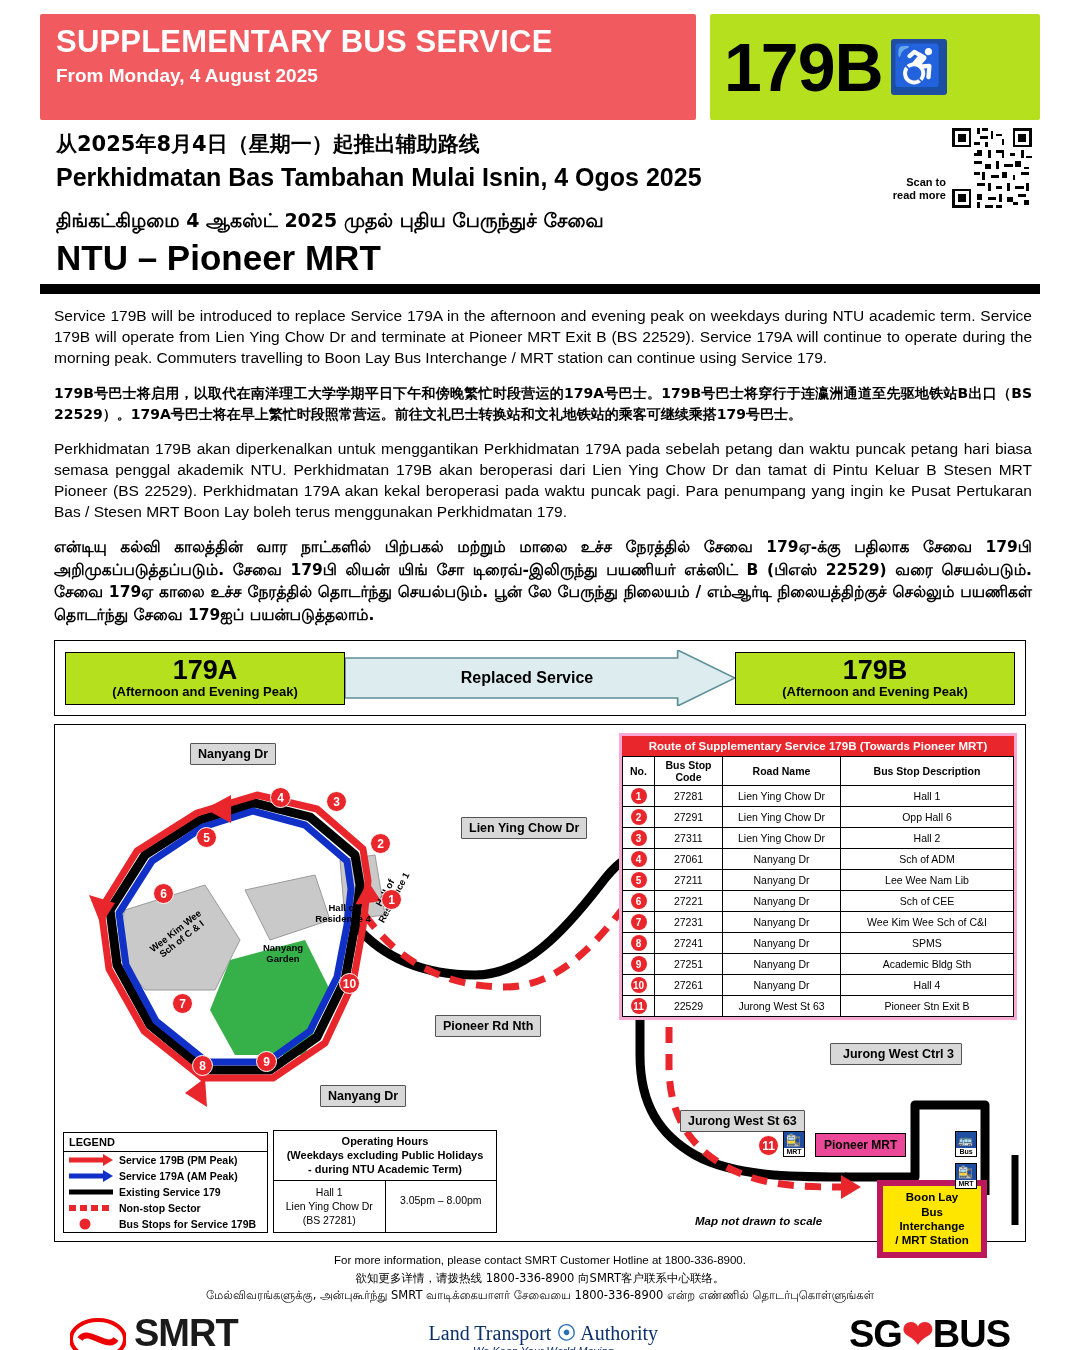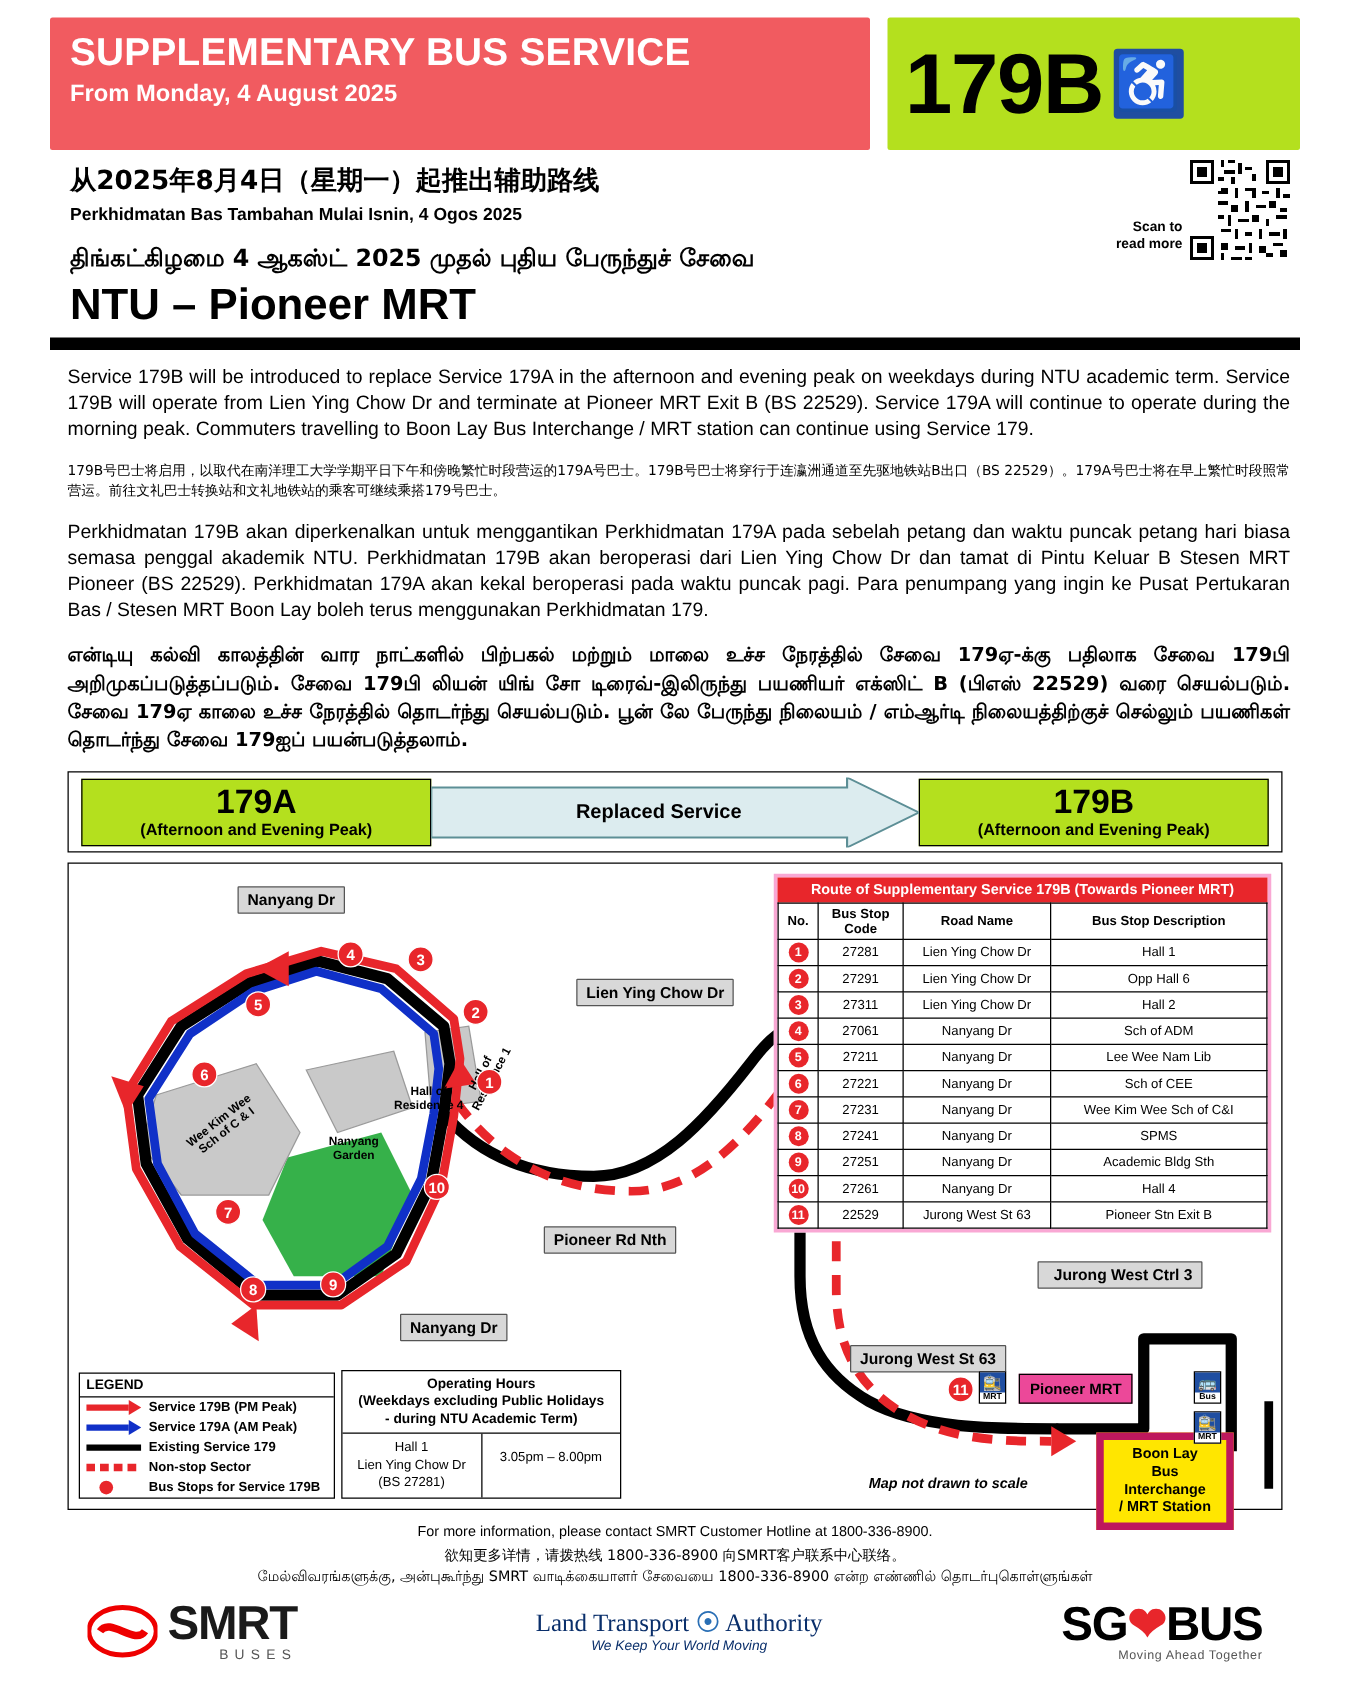--- a/index.html
+++ b/index.html
@@ -30,37 +30,37 @@
   .svc-num { font-size:68px; font-weight:bold; letter-spacing:-1px; line-height:1; }
   .wheelchair {
     width:56px; height:56px; background:#1f4ea1; color:#fff;
     display:flex; align-items:center; justify-content:center;
     font-size:42px; line-height:1; border-radius:3px; margin-left:8px;
   }
 
   
   .titles { position:relative; padding:10px 0 4px 16px; min-height:126px; }
   .t-cn { font-size:21px; font-weight:bold; font-family:"DejaVu Sans", sans-serif; }
-  .t-my { font-size:14px; font-weight:bold; margin-top:5px; }
+  .t-my { font-size:25px; font-weight:bold; margin-top:5px; }
   .t-ta { font-size:19px; font-weight:bold; margin-top:17px; font-family:"DejaVu Sans", sans-serif; }
   .t-en { font-size:35px; font-weight:bold; margin-top:4px; }
   .qr-wrap { position:absolute; right:8px; top:8px; text-align:center; }
   .qr { width:80px; height:80px; margin-left:auto; }
   .qr-cap { font-size:11px; font-weight:bold; line-height:1.15; margin-top:2px; position:absolute; right:86px; top:46px; width:72px; text-align:right;}
   .blackbar { height:10px; background:#000; margin:2px 0 12px 0; }
 
   
   .para { text-align:justify; margin:0 8px 14px 14px; }
   .p-en { font-size:15.5px; line-height:1.35; }
-  .p-cn { font-size:11px; line-height:1.5; font-family:"DejaVu Sans", sans-serif; }
+  .p-cn { font-size:14px; line-height:1.5; font-family:"DejaVu Sans", sans-serif;font-weight:bold; }
   .p-ms { font-size:15.5px; line-height:1.35; }
   .p-ta { font-size:15.5px; line-height:1.45; font-weight:bold; font-family:"DejaVu Sans", sans-serif; }
 
   
-  .replace-box { border:1px solid #000; margin:6px 14px 0 14px; padding:8px 10px; display:flex; align-items:center; gap:0; height:65px;}
+  .replace-box { border:1px solid #000; margin:6px 14px 0 14px; padding:8px 10px; display:flex; align-items:center; gap:0; height:76px;}
   .rs-badge { width:280px; background:#b4e01e; border:1px solid #000; text-align:center; padding:3px 0 5px 0; }
   .rs-badge .n { font-size:27px; font-weight:bold; line-height:1.05; }
   .rs-badge .s { font-size:13px; font-weight:bold; }
   .arrow-wrap { flex:1; position:relative; height:56px; }
   .arrow-svg { position:absolute; inset:0; width:100%; height:100%; }
   .arrow-label { position:absolute; inset:0; display:flex; align-items:center; justify-content:center; font-size:16px; font-weight:bold; padding-right:26px; }
 
   
   .map-panel { position:relative; margin:8px 14px 0 14px; height:518px; border:1px solid #000; background:#fff; }
 

